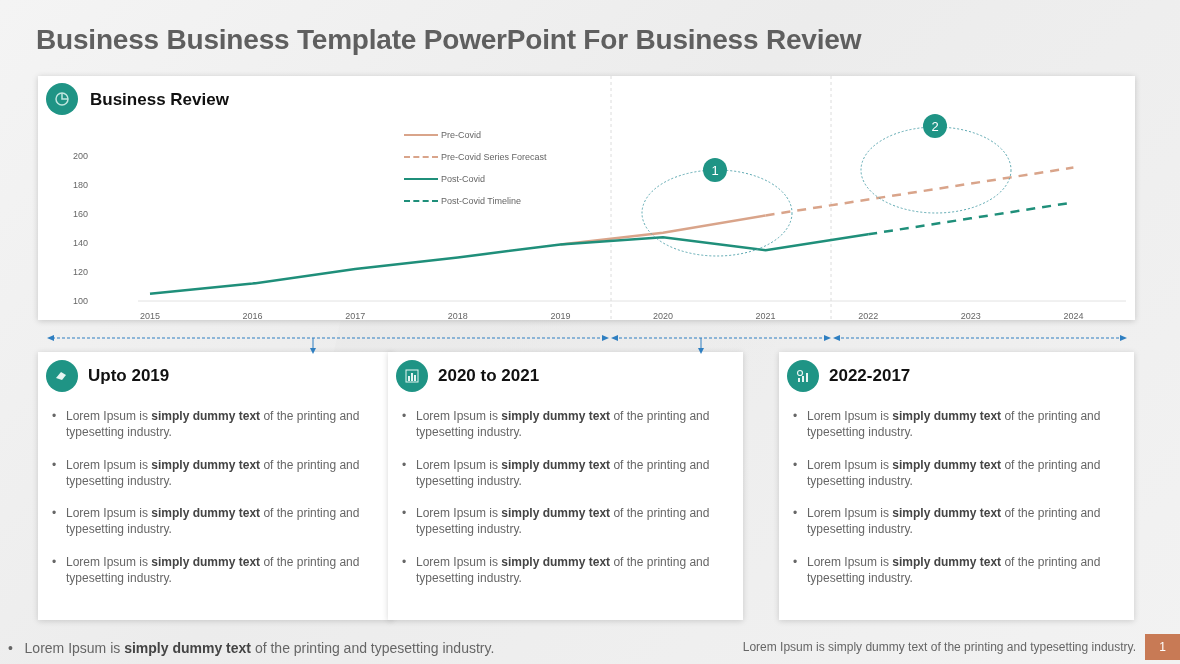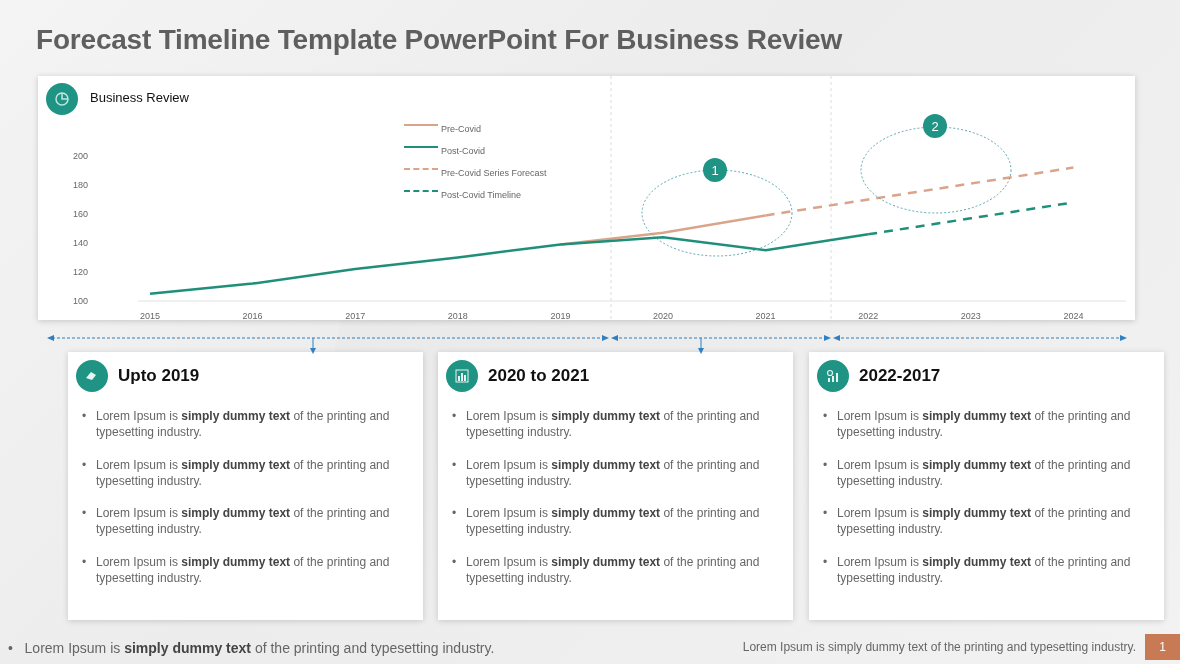--- a/index.html
+++ b/index.html
@@ -22,32 +22,32 @@
   }
   .chart-card {
     position: absolute; left: 38px; top: 76px; width: 1097px; height: 244px;
     background: #fff; box-shadow: 0 1px 6px rgba(0,0,0,0.18); z-index: 1;
   }
   .icon-circle {
     position: absolute; width: 32px; height: 32px; border-radius: 50%;
     background: #1f9485; display: flex; align-items: center; justify-content: center;
   }
   .chart-title {
-    position: absolute; left: 52px; top: 14px; font-size: 13px; font-weight: normal; color: #111;
+    position: absolute; left: 52px; top: 14px; font-size: 17px; font-weight: bold; color: #111;
   }
   .chart-svg { position: absolute; left: 0; top: 0; }
   .legend { position: absolute; left: 366px; top: 48px; }
-  .legend-item { display: flex; height: 22px; font-size: 9px; color: #666; }
+  .legend-item { display: flex; align-items: center; height: 22px; font-size: 9px; color: #666; }
   .legend-line { width: 34px; height: 0; margin-right: 3px; }
 
   .timeline-arrows { position: absolute; left: 0; top: 328px; width: 1180px; height: 30px; z-index: 2; }
 
   .card {
     position: absolute; top: 352px; width: 355px; height: 268px;
-    background: #fff; box-shadow: 0 1px 6px rgba(0,0,0,0.16); z-index: 1; margin-left: 30px;
+    background: #fff; box-shadow: 0 1px 6px rgba(0,0,0,0.16); z-index: 1;
   }
   .card-title { position: absolute; left: 50px; top: 14px; font-size: 17px; font-weight: bold; color: #111; }
   .card ul { position: absolute; left: 14px; top: 56px; right: 14px; list-style: none; }
   .card li {
     position: relative; padding-left: 14px; font-size: 12px; line-height: 16px; color: #666;
     margin-bottom: 16.5px; font-family: "Liberation Sans", sans-serif;
   }
   .card li::before { content: "•"; position: absolute; left: 0; top: 0; color: #666; }
   .card li b { color: #444; }
 
@@ -57,21 +57,21 @@
   .page-num {
     position: absolute; left: 1145px; top: 634px; width: 35px; height: 26px;
     background: #c87a55; color: #fff; font-size: 12px; text-align: center; line-height: 26px; z-index: 2;
   }
 </style>
 </head>
 <body>
 
 <div class="bg-shape"></div>
 
-<h1 class="title">Forecast Timeline Template PowerPoint For Business Review</h1>
+<h1 class="title">Business Business Template PowerPoint For Business Review</h1>
 
 <div class="chart-card">
   <div class="icon-circle" style="left:8px; top:7px;">
     <svg width="16" height="16" viewBox="0 0 16 16">
         <circle cx="8" cy="8" r="6" fill="none" stroke="#bfe6df" stroke-width="1.5"></circle>
         <path d="M8 2 V8 H14" fill="none" stroke="#bfe6df" stroke-width="1.5"></path>
       </svg>
   </div>
   <div class="chart-title">Business Review</div>
 
@@ -112,26 +112,26 @@
     <circle cx="897" cy="50" r="12" fill="#1f9485"></circle>
     <text x="897" y="55" font-size="13" fill="#fff" text-anchor="middle" font-family="Liberation Sans, sans-serif">2</text>
   </svg>
 
   <div class="legend">
     <div class="legend-item">
       <span class="legend-line" style="border-top:2.5px solid #d9a48a;"></span>
       <span>Pre-Covid</span>
     </div>
     <div class="legend-item">
+      <span class="legend-line" style="border-top:2.5px dashed #d9a48a;"></span>
+      <span>Pre-Covid Series Forecast</span>
+    </div>
+    <div class="legend-item">
       <span class="legend-line" style="border-top:2.5px solid #1f8f7a;"></span>
       <span>Post-Covid</span>
-    </div>
-    <div class="legend-item">
-      <span class="legend-line" style="border-top:2.5px dashed #d9a48a;"></span>
-      <span>Pre-Covid Series Forecast</span>
     </div>
     <div class="legend-item">
       <span class="legend-line" style="border-top:2.5px dashed #1f8f7a;"></span>
       <span>Post-Covid Timeline</span>
     </div>
   </div>
 </div>
 
 <svg class="timeline-arrows" width="1180" height="30">
   <g stroke="#2f7fc1" stroke-width="1" stroke-dasharray="3,2" fill="none">
@@ -161,21 +161,21 @@
   </div>
   <div class="card-title">Upto 2019</div>
   <ul>
     <li><span>Lorem Ipsum is </span><b>simply dummy text</b><span> of the printing and typesetting industry.</span></li>
     <li><span>Lorem Ipsum is </span><b>simply dummy text</b><span> of the printing and typesetting industry.</span></li>
     <li><span>Lorem Ipsum is </span><b>simply dummy text</b><span> of the printing and typesetting industry.</span></li>
     <li><span>Lorem Ipsum is </span><b>simply dummy text</b><span> of the printing and typesetting industry.</span></li>
   </ul>
 </div>
 
-<div class="card" style="left:408px;">
+<div class="card" style="left:388px;">
   <div class="icon-circle" style="left:8px; top:8px;">
     <svg width="16" height="16" viewBox="0 0 16 16">
         <rect x="2" y="2" width="12" height="12" fill="none" stroke="#e6f5f2" stroke-width="1"></rect>
         <rect x="4" y="8" width="2" height="5" fill="#e6f5f2"></rect>
         <rect x="7" y="5" width="2" height="8" fill="#e6f5f2"></rect>
         <rect x="10" y="7" width="2" height="6" fill="#e6f5f2"></rect>
       </svg>
   </div>
   <div class="card-title">2020 to 2021</div>
   <ul>

